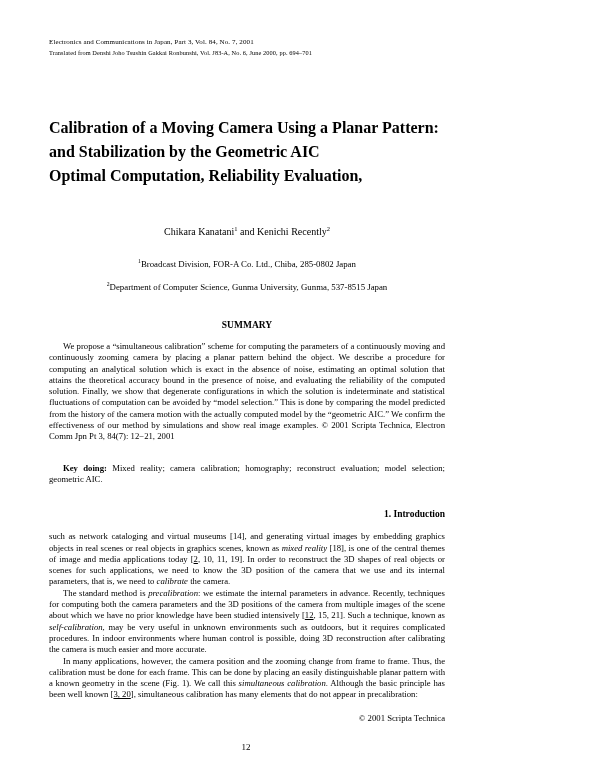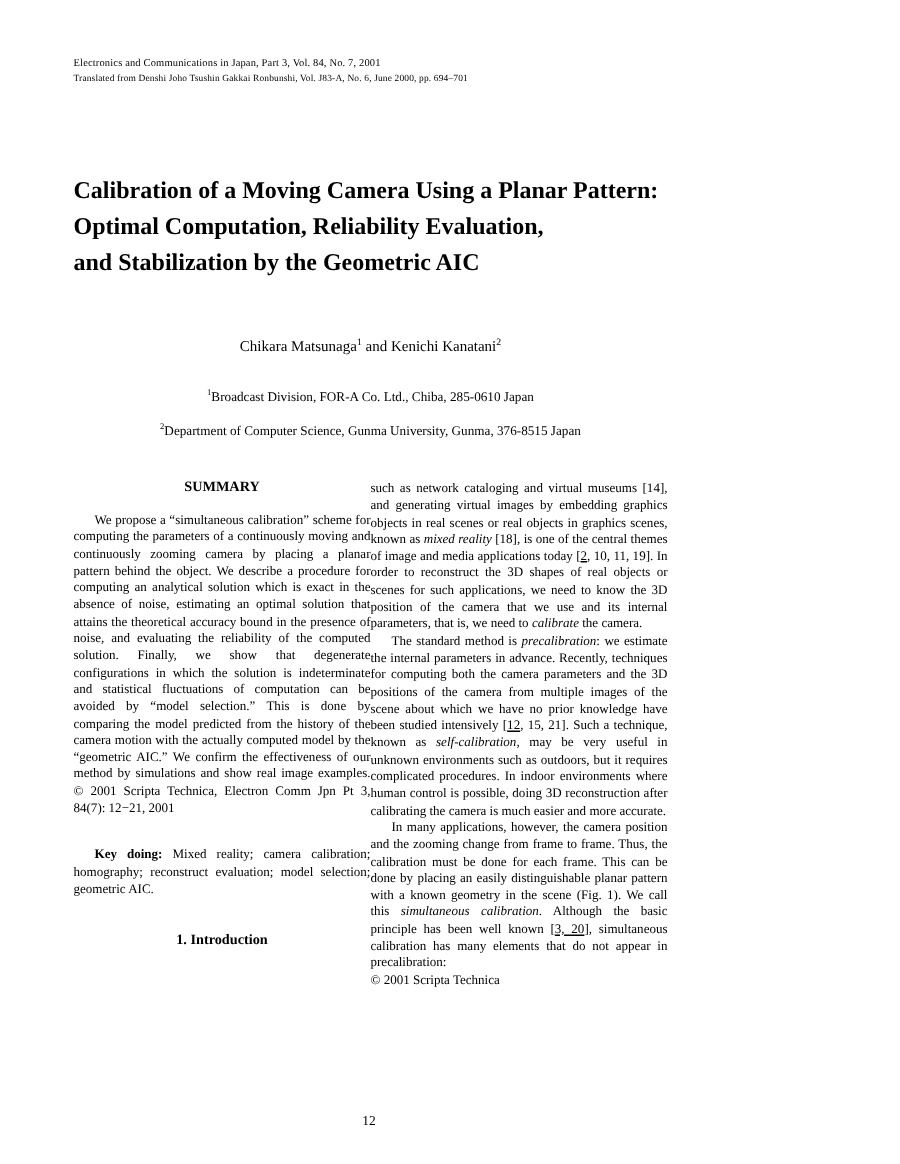--- a/index.html
+++ b/index.html
@@ -27,40 +27,41 @@
     text-align:center;
     font-size:10px;
   }
   .affil { text-align:center; font-size:8.8px; }
   .affil-1 { margin-top:22px; }
   .affil-2 { margin-top:13px; }
   sup { font-size:65%; vertical-align:super; line-height:0; }
   .columns {
     margin-top:28px;
     display:flex;
+    flex-direction:column;
   }
   .col { flex:1 1 0; min-width:0; }
   .sec-heading {
     text-align:center;
     font-weight:bold;
     font-size:9.5px;
     margin-bottom:11px;
   }
-  .intro-heading { margin-top:24px; margin-bottom:12px; }
+  .intro-heading { margin-top:24px; margin-bottom:12px;text-align:right; }
   p {
     font-size:8.7px;
     line-height:11.3px;
     text-align:justify;
   }
   .indent { text-indent:14px; }
   .keywords { margin-top:20px; }
   u { text-decoration:underline; }
   .copyright {
-    margin-top:0;
-    text-align:left;
+    margin-top:12px;
+    text-align:right;
     font-size:8.7px;
   }
   .page-number {
     position:absolute;
     bottom:24px; left:0;
     width:100%;
     text-align:center;
     font-size:9px;
   }
 </style>
@@ -69,28 +70,28 @@
 
 <div class="page">
 
   <div class="header">
     <div class="header-line-1">Electronics and Communications in Japan, Part 3, Vol. 84, No. 7, 2001</div>
     <div class="header-line-2">Translated from Denshi Joho Tsushin Gakkai Ronbunshi, Vol. J83-A, No. 6, June 2000, pp. 694–701</div>
   </div>
 
   <div class="title">
     <div>Calibration of a Moving Camera Using a Planar Pattern:</div>
+    <div>and Stabilization by the Geometric AIC</div>
     <div>Optimal Computation, Reliability Evaluation,</div>
-    <div>and Stabilization by the Geometric AIC</div>
   </div>
 
-  <div class="authors"><span>Chikara Matsunaga</span><sup>1</sup><span> and Kenichi Kanatani</span><sup>2</sup></div>
+  <div class="authors"><span>Chikara Kanatani</span><sup>1</sup><span> and Kenichi Recently</span><sup>2</sup></div>
 
-  <div class="affil affil-1"><sup>1</sup><span>Broadcast Division, FOR-A Co. Ltd., Chiba, 285-0610 Japan</span></div>
-  <div class="affil affil-2"><sup>2</sup><span>Department of Computer Science, Gunma University, Gunma, 376-8515 Japan</span></div>
+  <div class="affil affil-1"><sup>1</sup><span>Broadcast Division, FOR-A Co. Ltd., Chiba, 285-0802 Japan</span></div>
+  <div class="affil affil-2"><sup>2</sup><span>Department of Computer Science, Gunma University, Gunma, 537-8515 Japan</span></div>
 
   <div class="columns">
 
     <div class="col">
       <div class="sec-heading">SUMMARY</div>
       <p class="indent">We propose a “simultaneous calibration” scheme for computing the parameters of a continuously moving and continuously zooming camera by placing a planar pattern behind the object. We describe a procedure for computing an analytical solution which is exact in the absence of noise, estimating an optimal solution that attains the theoretical accuracy bound in the presence of noise, and evaluating the reliability of the computed solution. Finally, we show that degenerate configurations in which the solution is indeterminate and statistical fluctuations of computation can be avoided by “model selection.” This is done by comparing the model predicted from the history of the camera motion with the actually computed model by the “geometric AIC.” We confirm the effectiveness of our method by simulations and show real image examples. © 2001 Scripta Technica, Electron Comm Jpn Pt 3, 84(7): 12−21, 2001</p>
       <p class="indent keywords"><b>Key doing:</b><span> Mixed reality; camera calibration; homography; reconstruct evaluation; model selection; geometric AIC.</span></p>
       <div class="sec-heading intro-heading">1. Introduction</div>
     </div>
 

